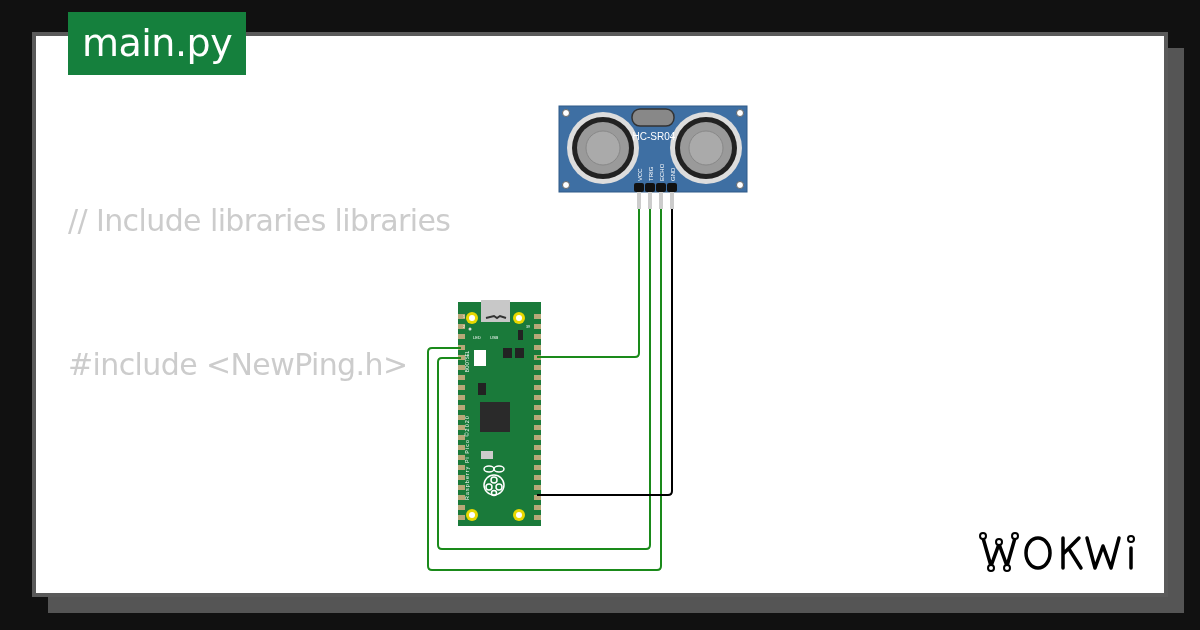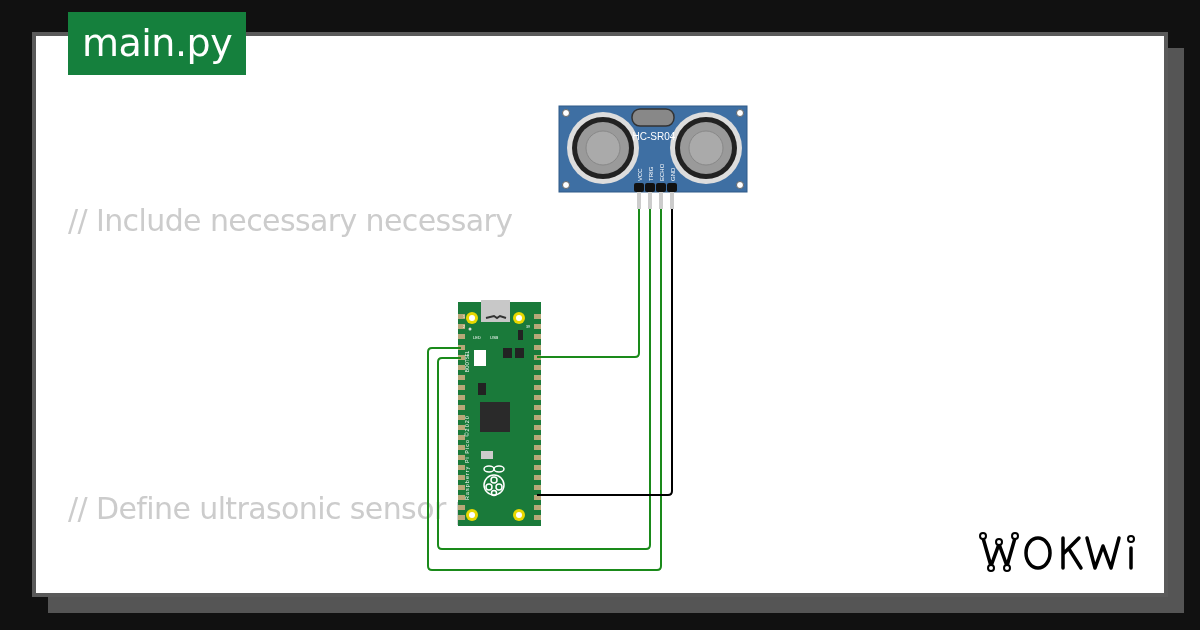--- a/index.html
+++ b/index.html
@@ -33,21 +33,22 @@
       position: absolute; left: 975px; top: 528px; width: 175px; height: 48px;
     }
   </style>
 </head>
 <body>
 
 <div class="shadow"></div>
 <div class="card"></div>
 
 <div class="code">
-  <div class="code-line">// Include necessary necessary</div>
+  <div class="code-line">// Include libraries libraries</div>
+  <div class="code-line">#include &lt;NewPing.h&gt;</div>
   <div class="code-line"></div>
   <div class="code-line">// Define ultrasonic sensor pins</div>
   
   
   
   
   
   
 </div>
 

